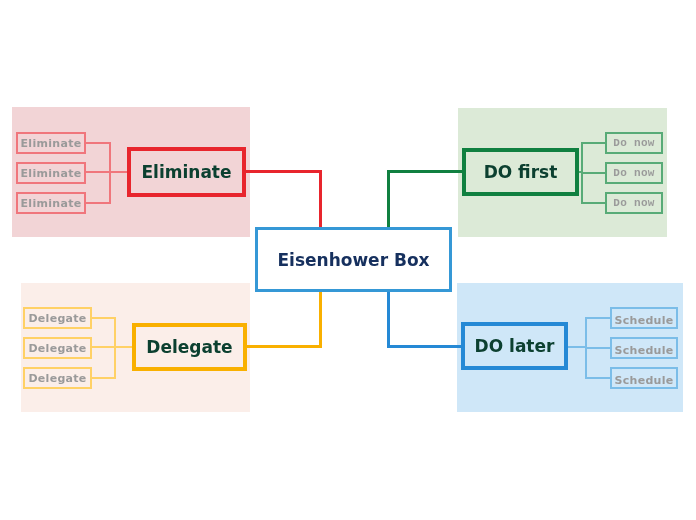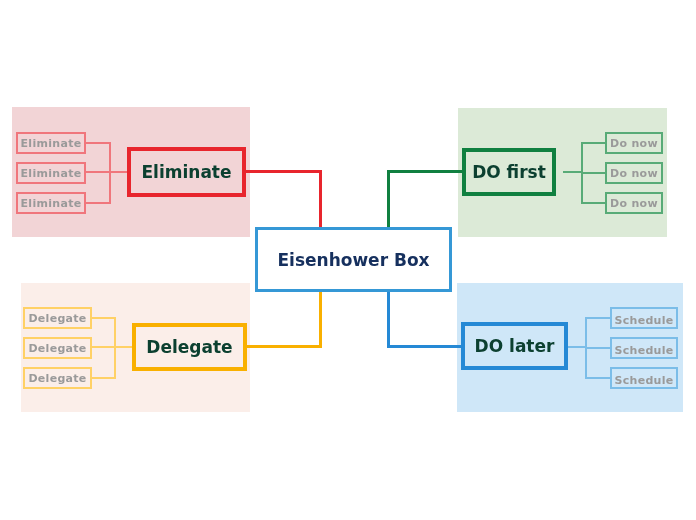--- a/index.html
+++ b/index.html
@@ -18,21 +18,21 @@
     left:255px;top:227px;width:197px;height:65px;background:#ffffff;
     border:3px solid #3598d6;font-weight:bold;font-size:17px;color:#16305e;
   }
   .sub{
     position:absolute;box-sizing:border-box;display:flex;align-items:center;justify-content:center;
     height:22px;border:2px solid;font-weight:bold;font-size:11px;color:#9a9a9a;letter-spacing:0.3px;
   }
   .line{position:absolute;}
   
   .q-el .sub{border-color:#f0767c;background:#f2d4d6;}
-  .q-df .sub{border-color:#58ab77;background:#dcead7;}
+  .q-df .sub{border-color:#58ab77;background:#dcead7;font-family:Liberation Mono, monospace;}
   .q-dg .sub{border-color:#ffd166;background:#fbeee9;}
   .q-dl .sub{border-color:#7bbde8;background:#cfe7f8;align-items:flex-end;}
 </style>
 </head>
 <body>
 
 <div class="canvas">
 
   <div class="q-el">
     <div class="panel" style="left:12px;top:107px;width:238px;height:130px;background:#f2d4d6;"></div>
@@ -75,21 +75,21 @@
     <div class="sub" style="left:605px;top:132px;width:58px;">
       <span>Do now</span>
     </div>
     <div class="sub" style="left:605px;top:162px;width:58px;">
       <span>Do now</span>
     </div>
     <div class="sub" style="left:605px;top:192px;width:58px;">
       <span>Do now</span>
     </div>
 
-    <div class="node" style="left:462px;top:148px;width:94px;height:48px;background:#dcead7;border:4px solid #108040;">
+    <div class="node" style="left:462px;top:148px;width:117px;height:48px;background:#dcead7;border:4px solid #108040;">
       <span>DO first</span>
     </div>
   </div>
 
   <div class="q-dg">
     <div class="panel" style="left:21px;top:283px;width:229px;height:129px;background:#fbeee9;"></div>
 
     <div class="line" style="left:92px;top:317px;width:24px;height:2px;background:#ffd166;"></div>
     <div class="line" style="left:92px;top:346px;width:40px;height:2px;background:#ffd166;"></div>
     <div class="line" style="left:92px;top:377px;width:24px;height:2px;background:#ffd166;"></div>

